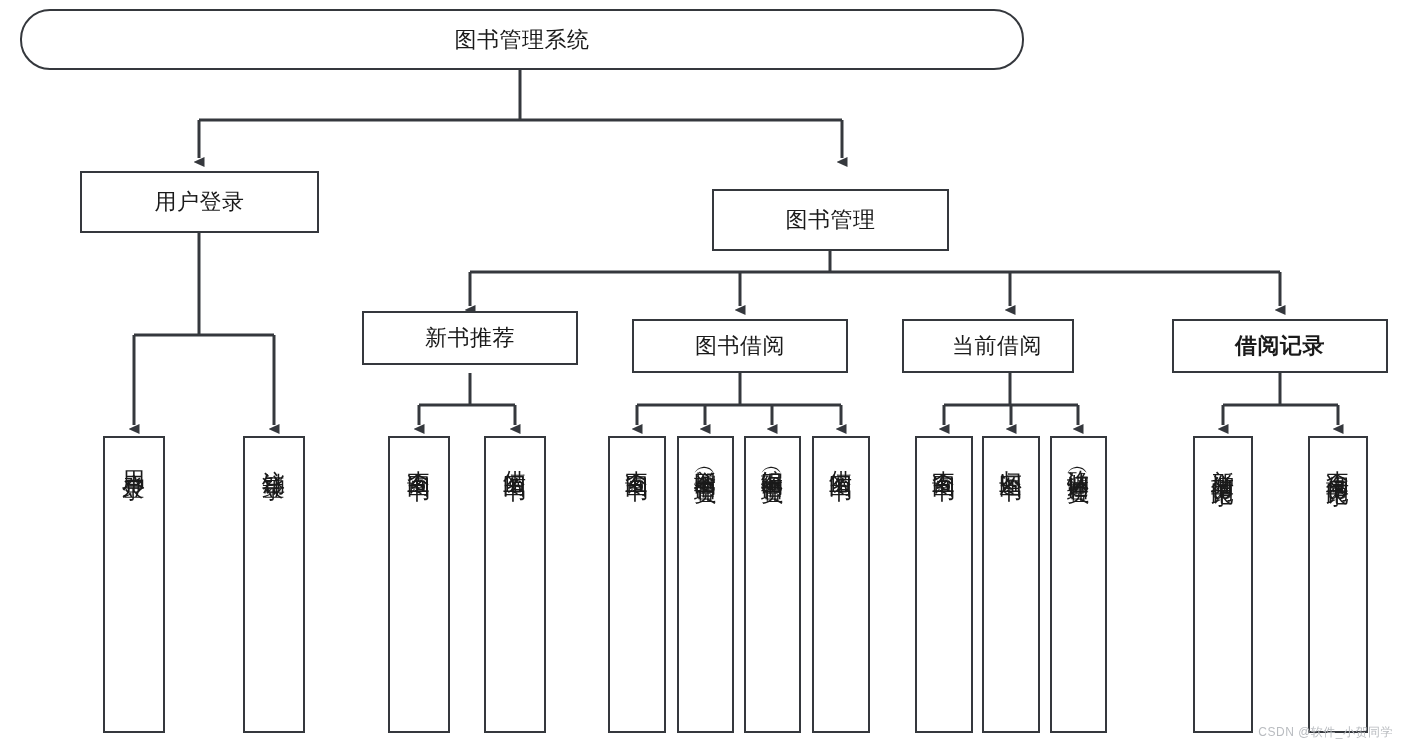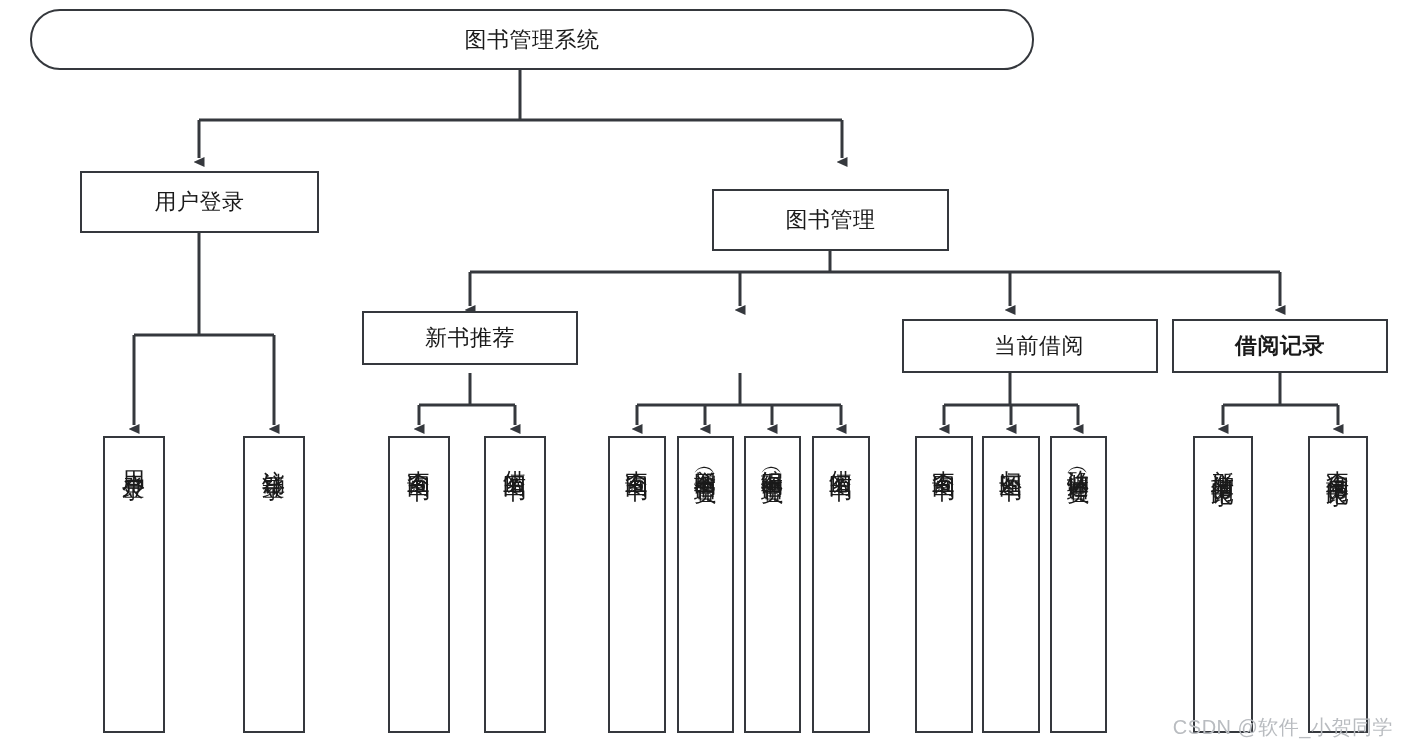--- a/index.html
+++ b/index.html
@@ -60,21 +60,21 @@
     line-height: 1.05;
   }
   .node.vert.narrow .label {
     font-size: 22px;
     letter-spacing: 2px;
   }
   .watermark {
     position: absolute;
     right: 12px;
     bottom: 6px;
-    font-size: 20px;
+    font-size: 12px;
     color: #b9bcc0;
     letter-spacing: 0.5px;
     white-space: nowrap;
     user-select: none;
   }
 </style>
 </head>
 <body>
 
 <div id="diagram-root">
@@ -122,35 +122,38 @@
       <path d="M1011,405 L1011,425" marker-end="url(#arrow)"></path>
       <path d="M1078,405 L1078,425" marker-end="url(#arrow)"></path>
 
       <path d="M1280,373 L1280,405"></path>
       <path d="M1223,405 L1338,405"></path>
       <path d="M1223,405 L1223,425" marker-end="url(#arrow)"></path>
       <path d="M1338,405 L1338,425" marker-end="url(#arrow)"></path>
     </g>
   </svg>
 
-  <div class="node horiz" style="left:30px; top:9px; width:1004px; height:61px;border-radius:30px;">
+  <div class="node horiz" style="left:20px; top:9px; width:1004px; height:61px;border-radius:30px;">
     <span class="label">图书管理系统</span>
   </div>
 
   <div class="node horiz" style="left:80px; top:171px; width:239px; height:62px;">
     <span class="label">用户登录</span>
   </div>
   <div class="node horiz" style="left:712px; top:171px; width:237px; height:62px;margin-top:18px;">
     <span class="label">图书管理</span>
   </div>
 
   <div class="node horiz" style="left:362px; top:311px; width:216px; height:54px;">
     <span class="label">新书推荐</span>
   </div>
-  <div class="node horiz" style="left:902px; top:319px; width:256px; height:54px;padding-left:18px;">
+  <div class="node horiz" style="left:632px; top:319px; width:216px; height:54px;">
+    <span class="label">图书借阅</span>
+  </div>
+  <div class="node horiz" style="left:902px; top:319px; width:172px; height:54px;padding-left:18px;">
     <span class="label">当前借阅</span>
   </div>
   <div class="node horiz" style="left:1172px; top:319px; width:216px; height:54px;font-weight:bold;">
     <span class="label">借阅记录</span>
   </div>
 
   <div class="node vert" style="left:103px; top:436px; width:62px; height:297px;">
     <span class="label">用户登录</span>
   </div>
   <div class="node vert" style="left:243px; top:436px; width:62px; height:297px;">

